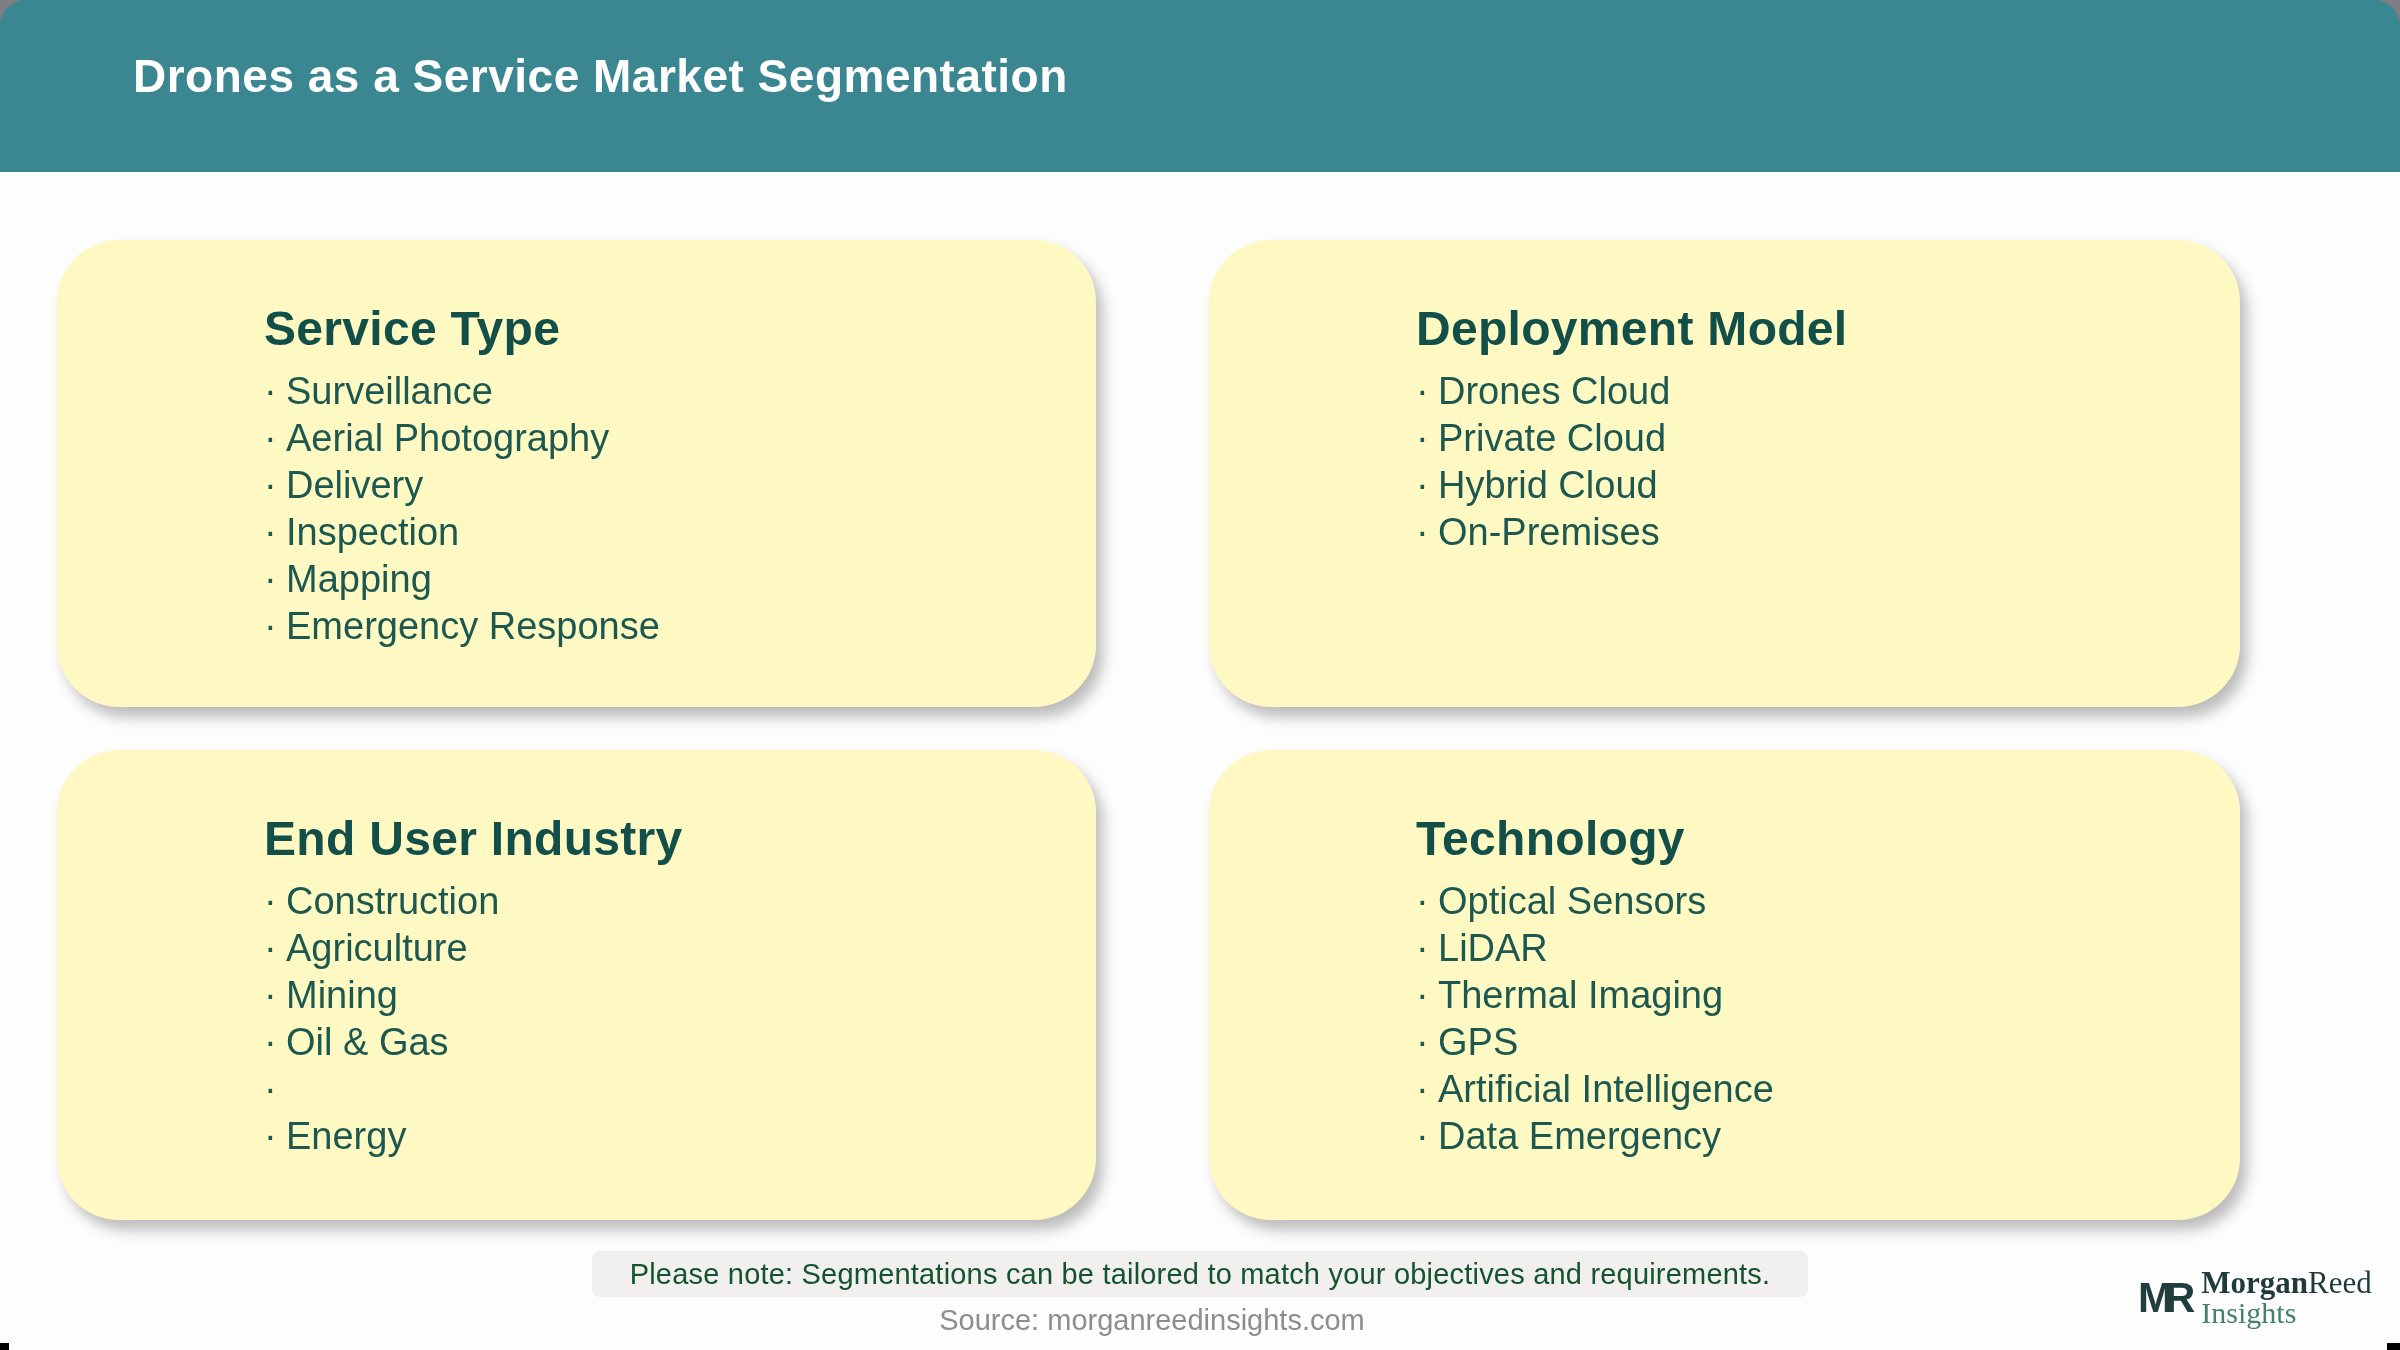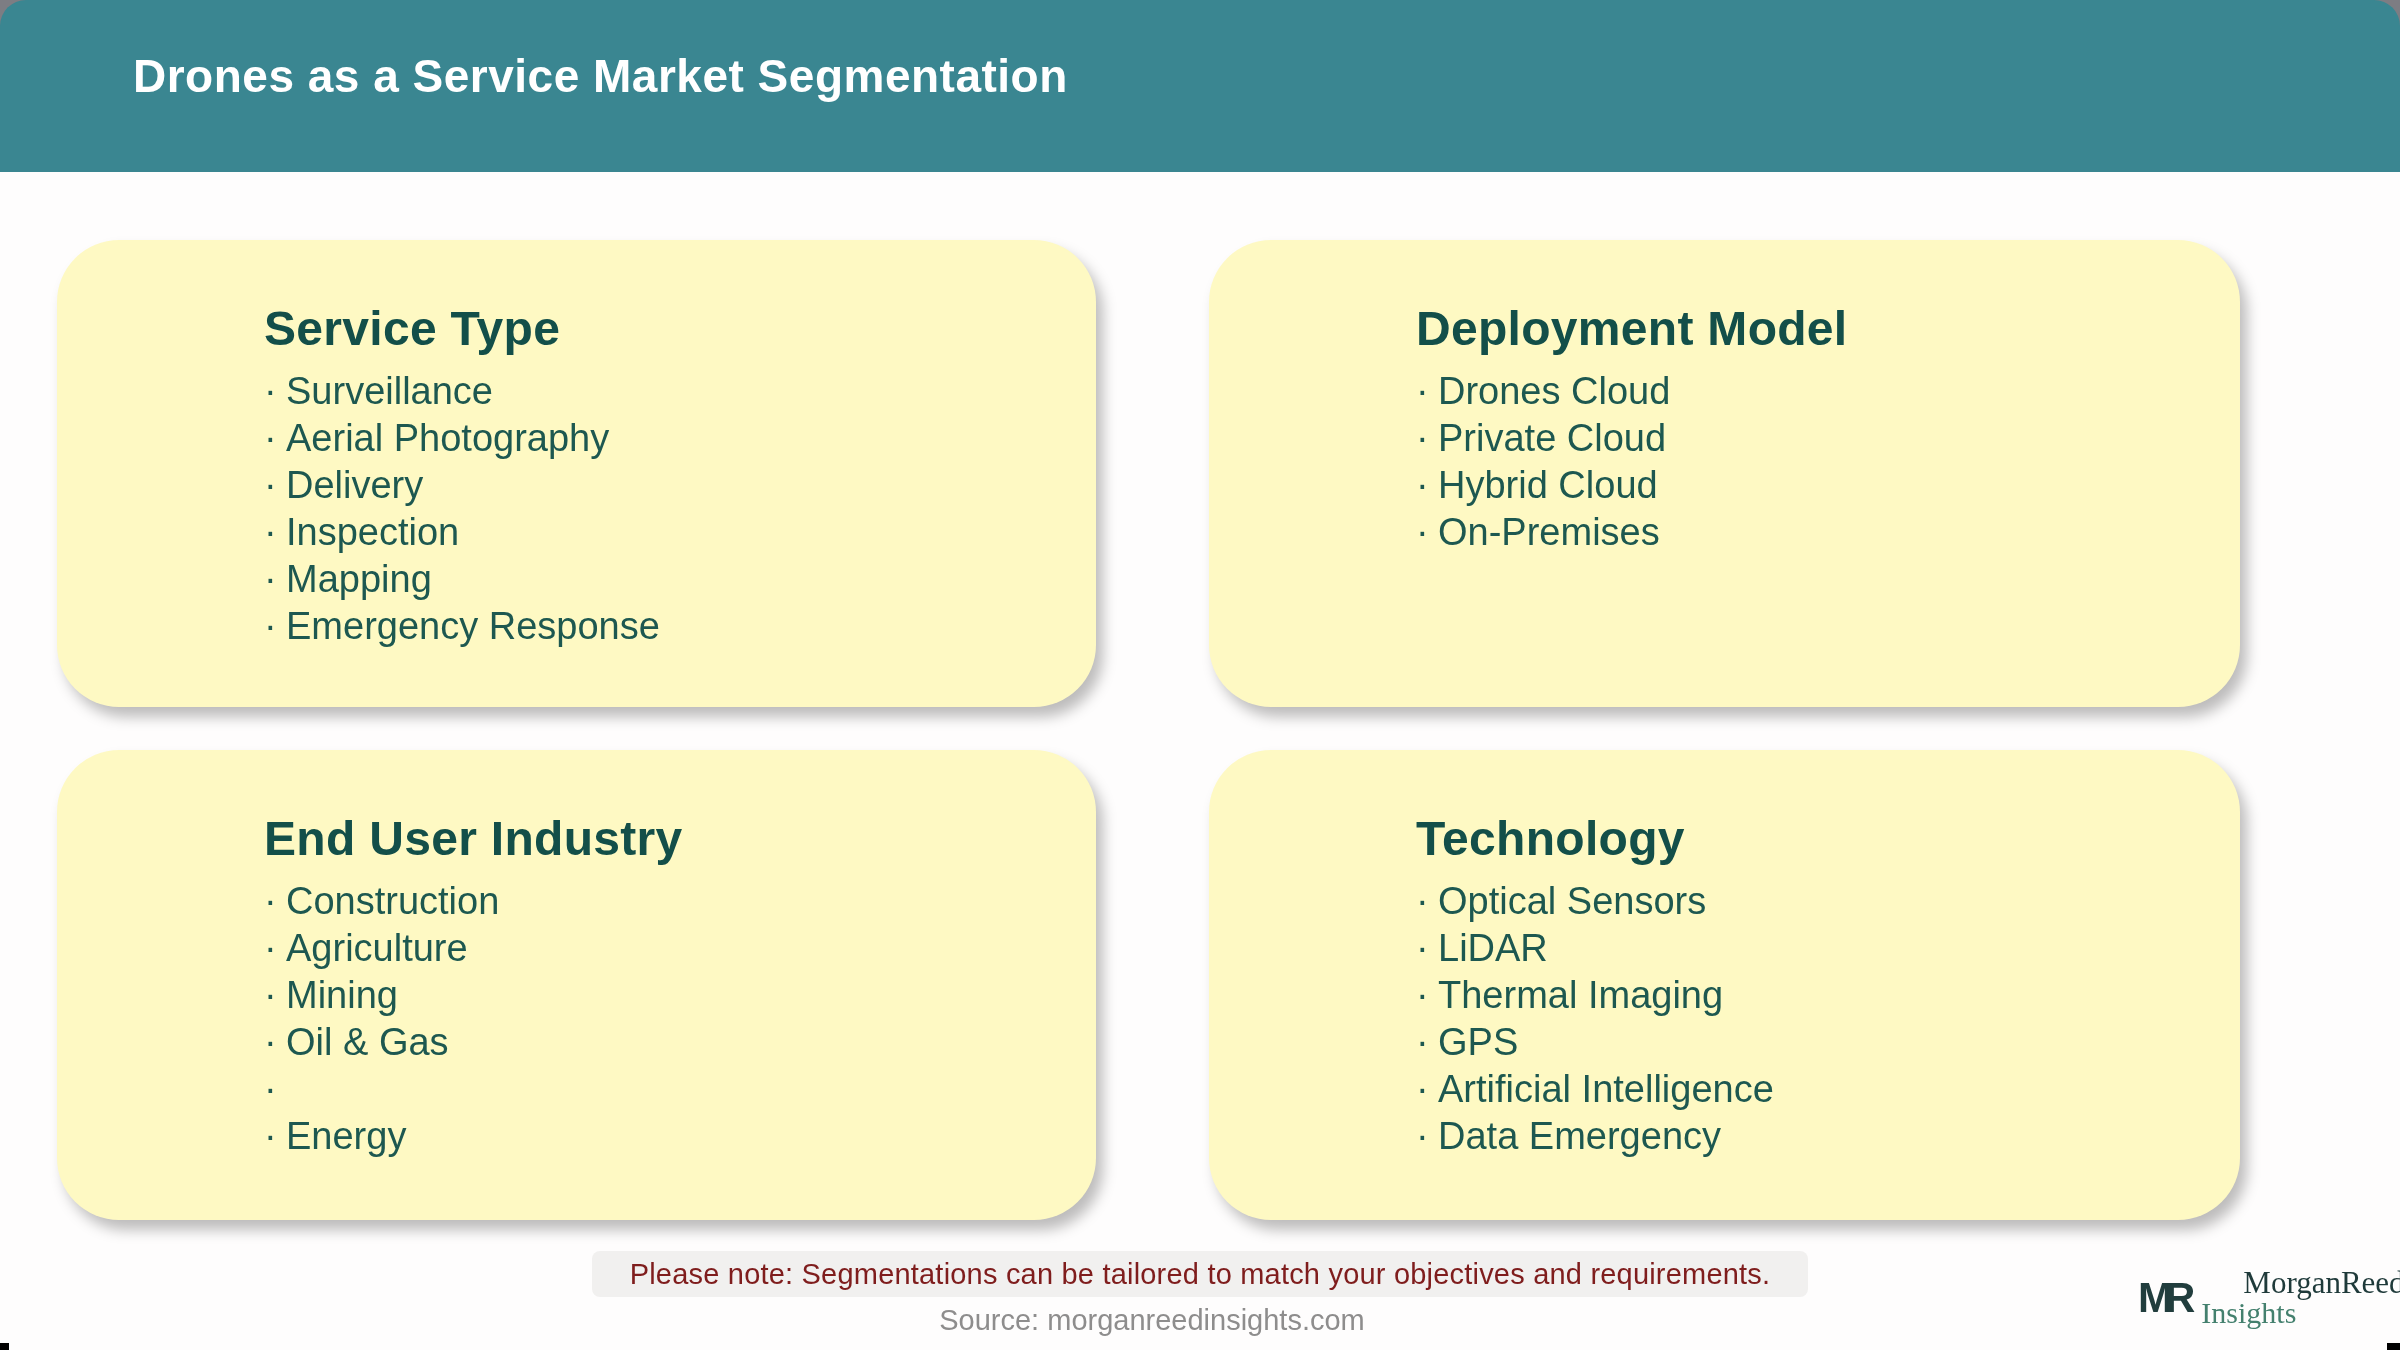--- a/index.html
+++ b/index.html
@@ -64,21 +64,21 @@
     text-align: left;
   }
   .note-bar {
     position: absolute; left: 592px; top: 1251px;
     width: 1216px; height: 46px;
     background: #f1f0ef; border-radius: 8px;
     display: flex; align-items: center; justify-content: center;
     z-index: 1;
   }
   .note-bar .note-text {
-    font-size: 29px; color: #7f1d1d; letter-spacing: 0.2px;
+    font-size: 29px; color: #14532d; letter-spacing: 0.2px;
   }
   .source-line {
     position: absolute; left: 0; right: 0; top: 1304px;
     text-align: center;
     transform: translateX(-48px);
     font-size: 29px; color: #8e8d8d;
     z-index: 1;
   }
   .logo {
     position: absolute; left: 2138px; top: 1268px;
@@ -90,21 +90,21 @@
     letter-spacing: -8px;
     color: #213d3d; line-height: 56px;
     padding-right: 14px;
   }
   .wordmark {
     display: flex; flex-direction: column; justify-content: center;
     font-family: "Liberation Serif", serif;
     line-height: 30px;
   }
   .wm-line1 { font-size: 31px; color: #1f3a3a; }
-  .wm-bold  { font-weight: 400; margin-left: 42px; }
+  .wm-bold  { font-weight: 700; }
   .wm-reg   { font-weight: 400; }
   .wm-line2 { font-size: 30px; color: #44806e; }
   .corner-mark {
     position: absolute; background: #000000; z-index: 3;
   }
   .corner-mark.bl { left: 0;      top: 1343px; width: 9px;  height: 7px; }
   .corner-mark.br { left: 2387px; top: 1343px; width: 13px; height: 7px; }
 </style>
 </head>
 <body>

